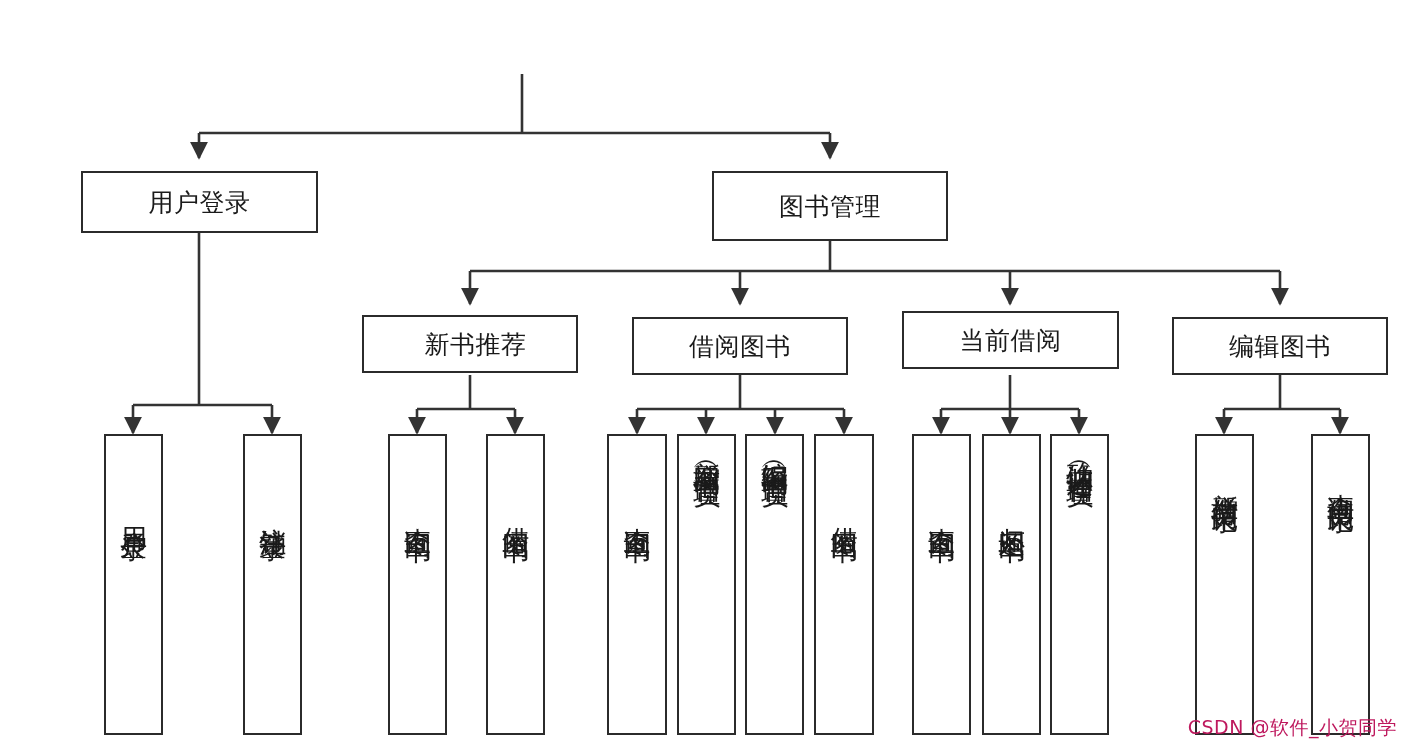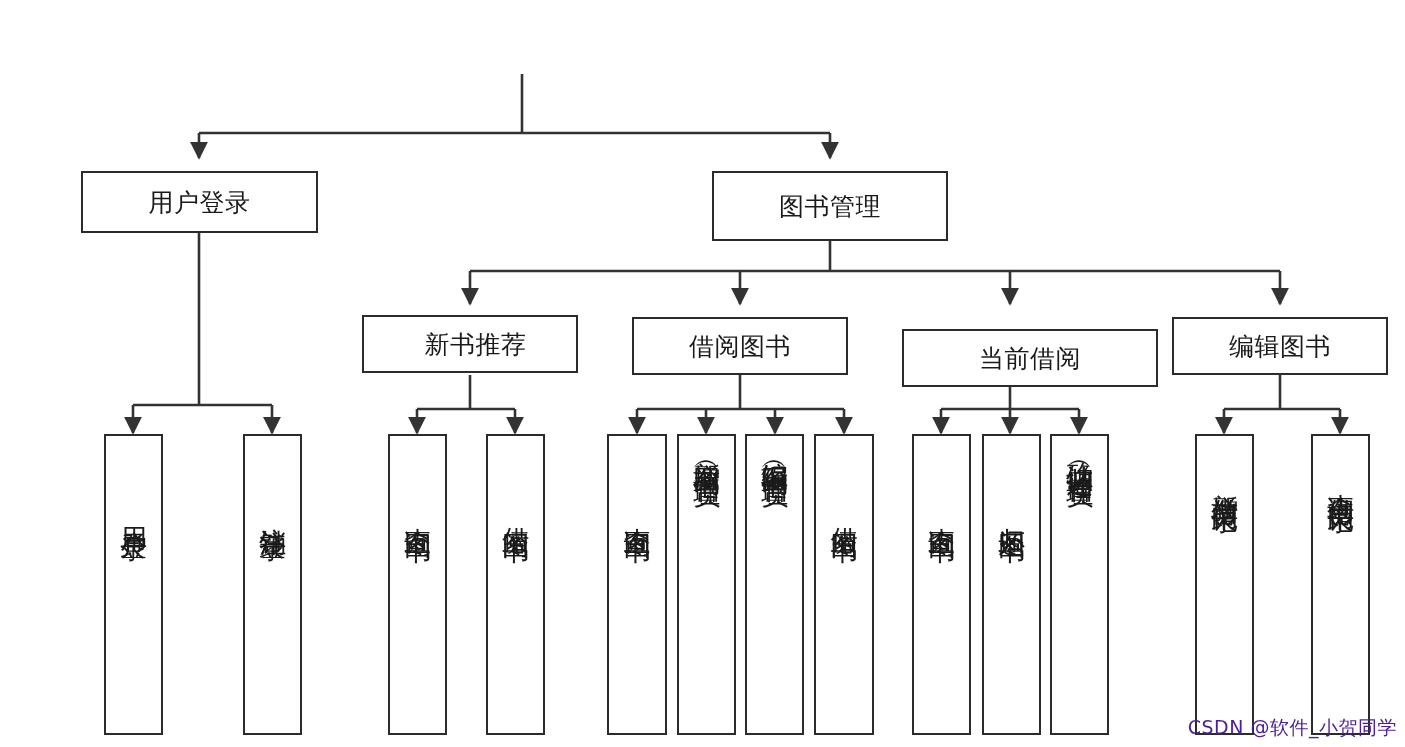--- a/index.html
+++ b/index.html
@@ -56,21 +56,21 @@
     line-height:1.05;
     letter-spacing:3px;
     white-space:nowrap;
     margin:0 auto;
   }
   .watermark{
     position:absolute;
     right:8px;
     bottom:6px;
     font-size:19px;
-    color:#4c1d95;
+    color:#be185d;
     letter-spacing:0.5px;
     z-index:5;
     white-space:nowrap;
     font-family:"DejaVu Sans","Liberation Sans",sans-serif;
   }
 </style>
 </head>
 <body>
 
 <div id="canvas">
@@ -132,21 +132,21 @@
   <div class="node h" style="left:712px; top:171px; width:236px; height:70px;">
     <span class="lbl">图书管理</span>
   </div>
 
   <div class="node h" style="left:362px; top:315px; width:216px; height:58px;padding-left:11px;">
     <span class="lbl">新书推荐</span>
   </div>
   <div class="node h" style="left:632px; top:317px; width:216px; height:58px;">
     <span class="lbl">借阅图书</span>
   </div>
-  <div class="node h" style="left:902px; top:329px; width:256px; height:58px;">
+  <div class="node h" style="left:902px; top:311px; width:217px; height:58px;">
     <span class="lbl">当前借阅</span>
   </div>
   <div class="node h" style="left:1172px; top:317px; width:216px; height:58px;">
     <span class="lbl">编辑图书</span>
   </div>
 
   <div class="node v" style="left:104px; top:434px; width:59px; height:301px;">
     <span class="lbl" style="margin-top:70px;">用户登录</span>
   </div>
   <div class="node v" style="left:243px; top:434px; width:59px; height:301px;">

